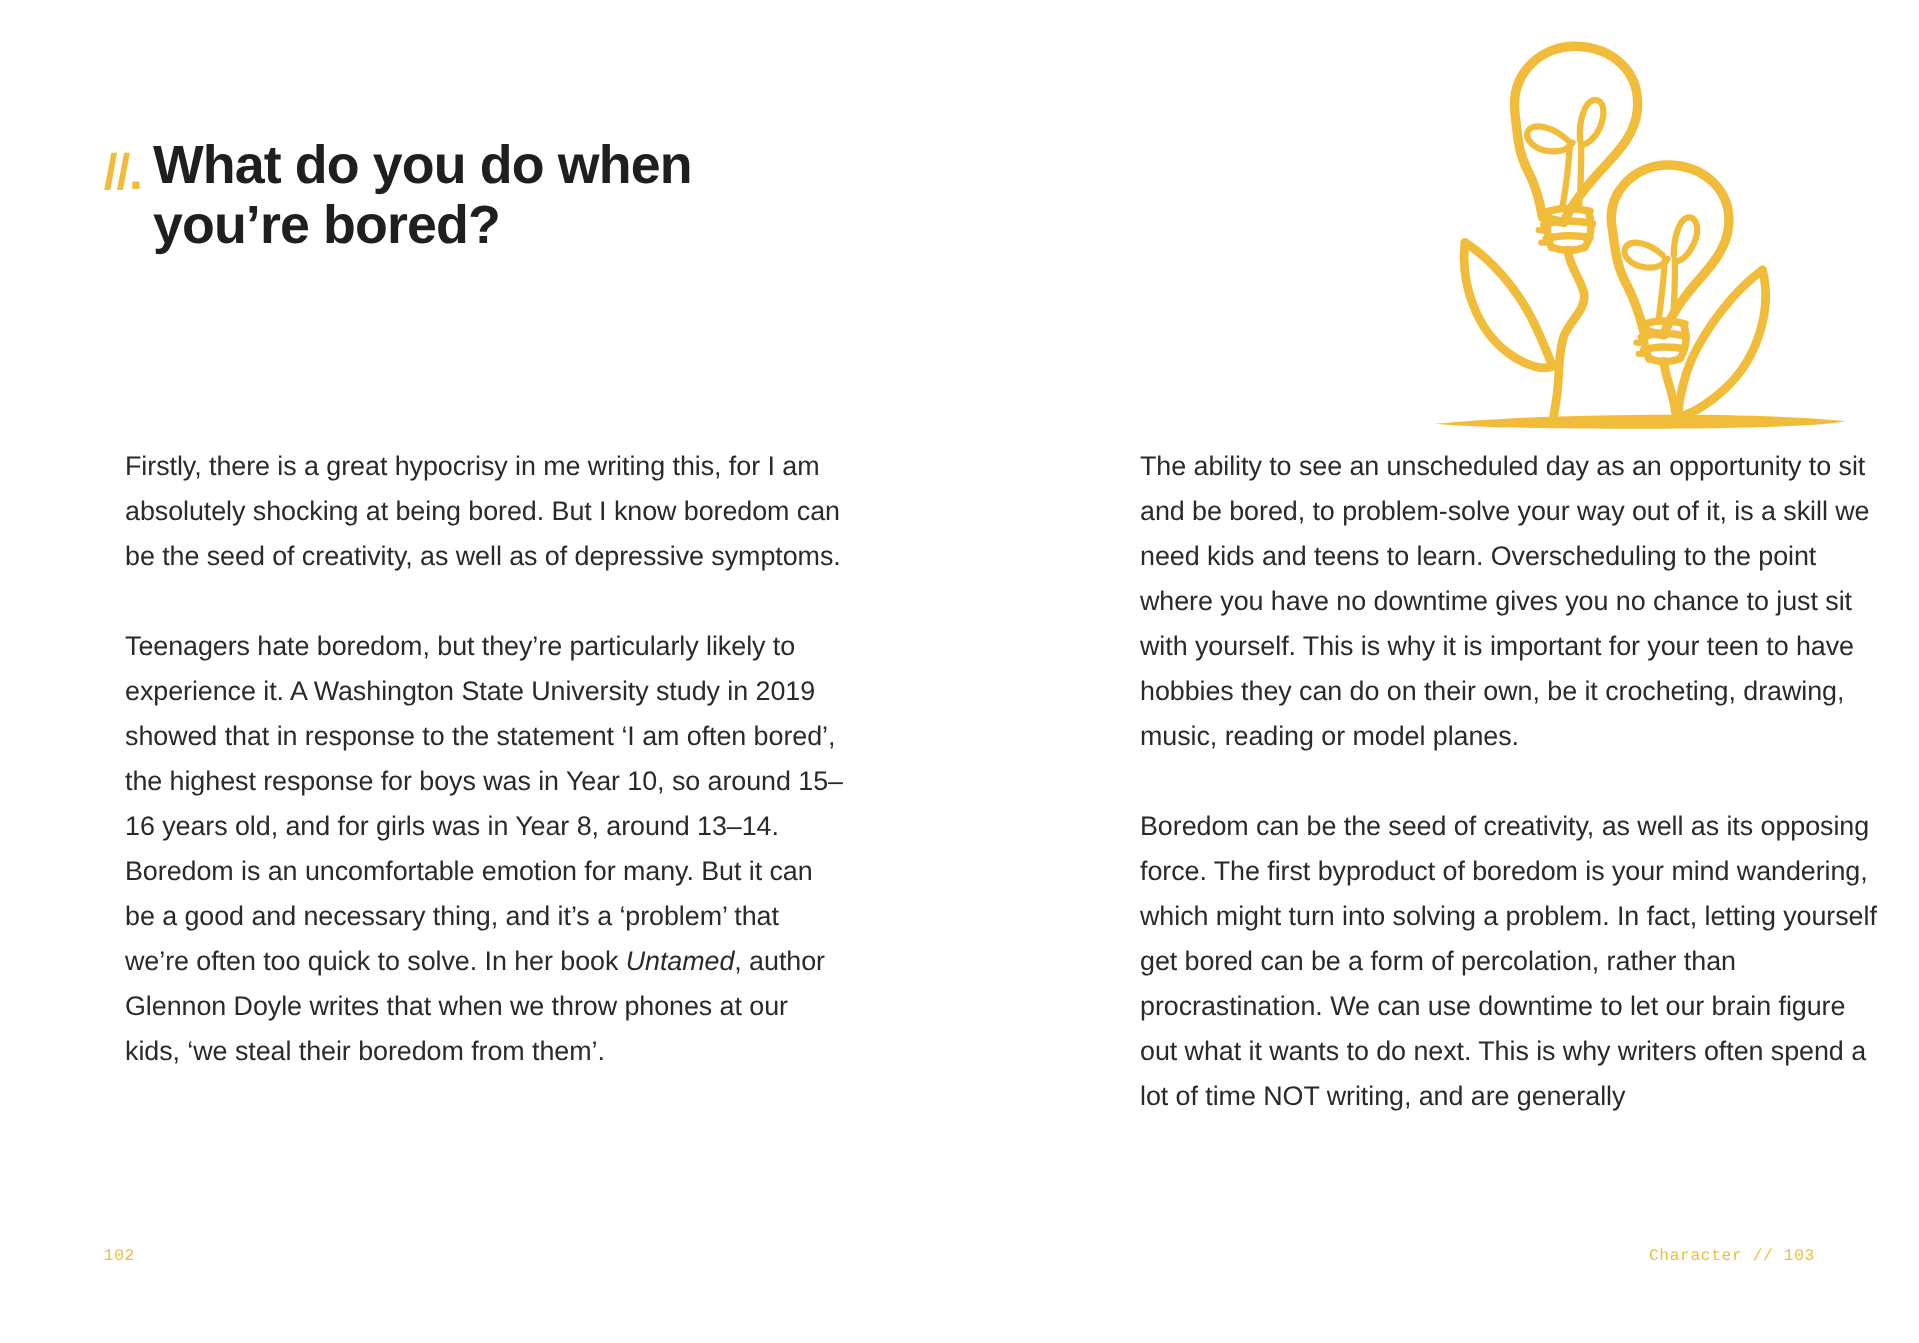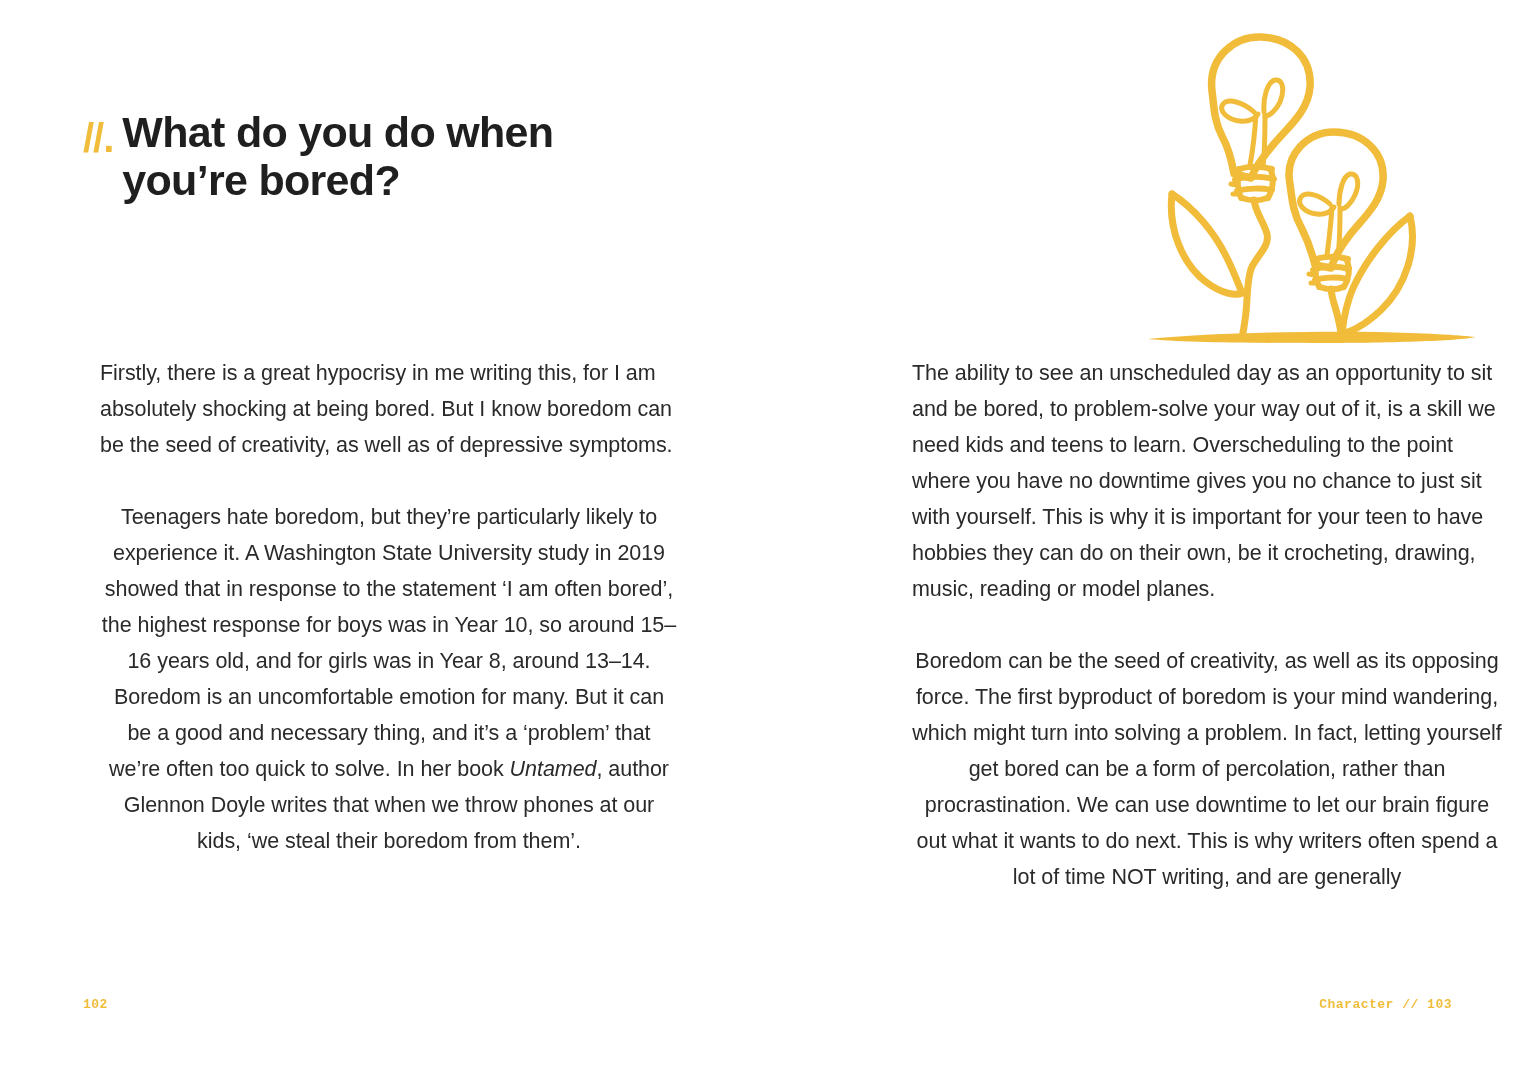--- a/index.html
+++ b/index.html
@@ -75,32 +75,32 @@
 
   .para {
     color: #2A2A2A;
     font-size: 21.5px;
     line-height: 36px;
     margin: 0 0 36px 0;
     font-family: "Liberation Sans", sans-serif;
     font-weight: 400;
     letter-spacing: -0.05px;
   }
-  .para:last-child { margin-bottom: 0; text-align: center; }
+  .para:last-child { margin-bottom: 0; }
   .para em { font-style: italic; }
 
   
   .folio {
     position: absolute;
     bottom: 62px;
     color: #F0BC3A;
     font-family: "Liberation Mono", monospace;
     font-size: 13px;
     letter-spacing: 0.5px;
-    font-weight: 700;
+    font-weight: 400;
   }
   .folio.left  { left: 83px; }
   .folio.right { right: 83px; margin-top: 41px; }
 </style>
 </head>
 <body>
 
 <div class="spread">
 
   <div class="heading-block">

